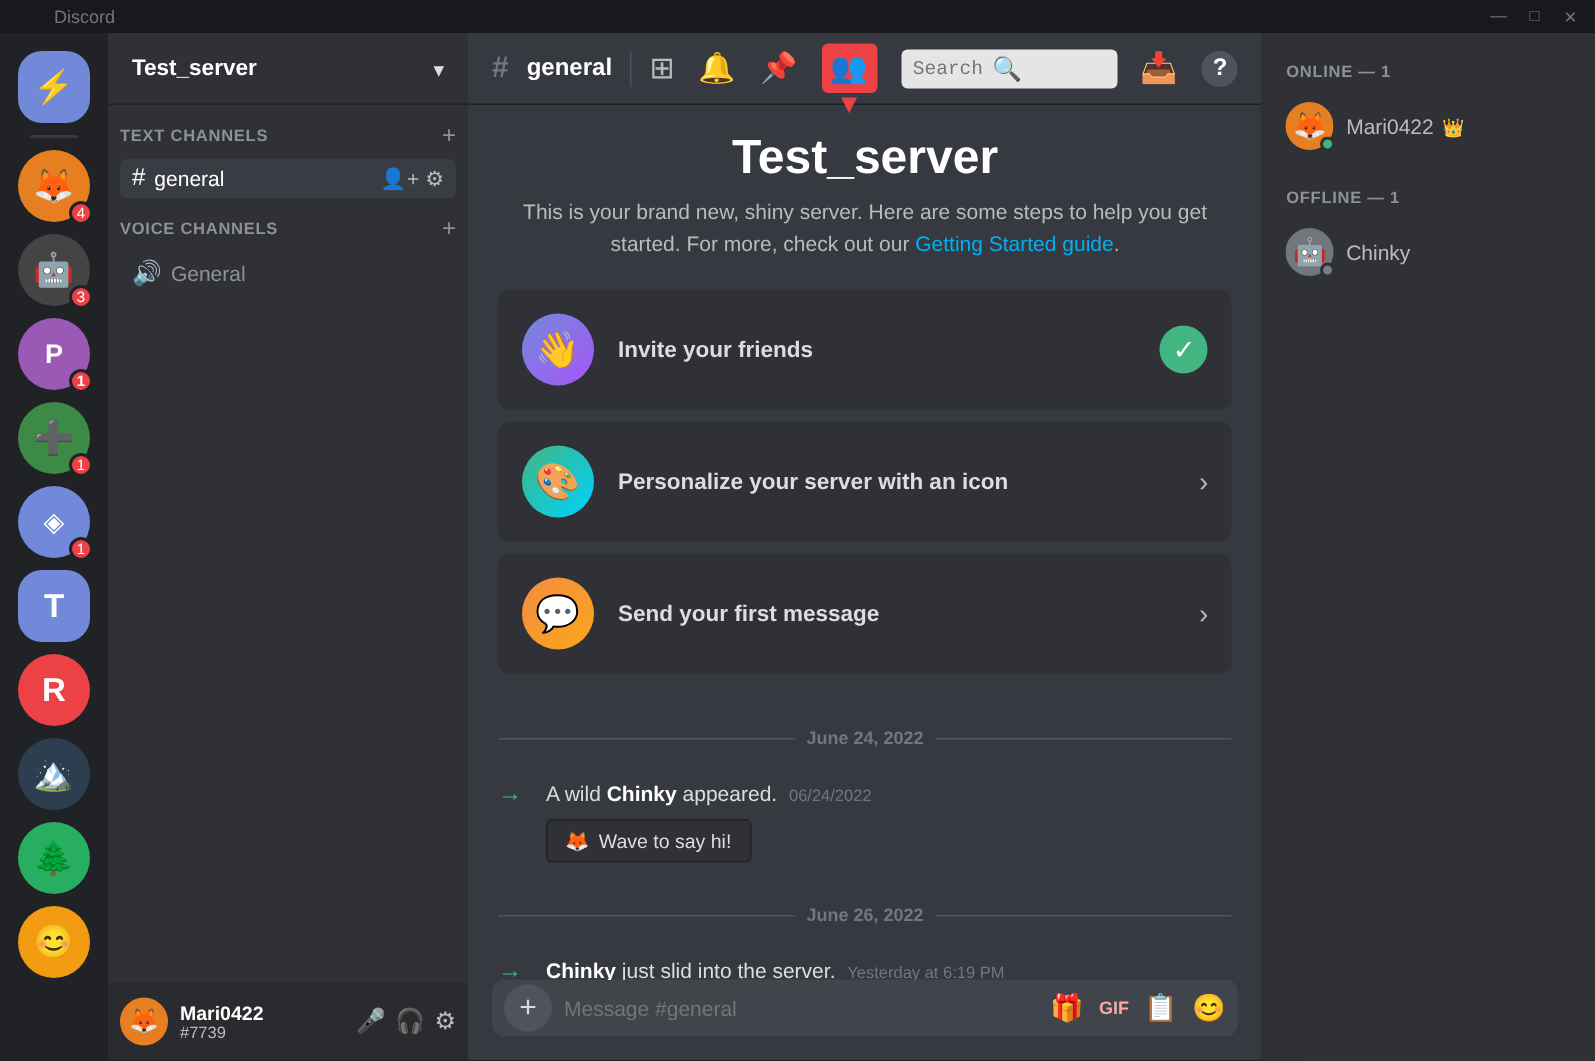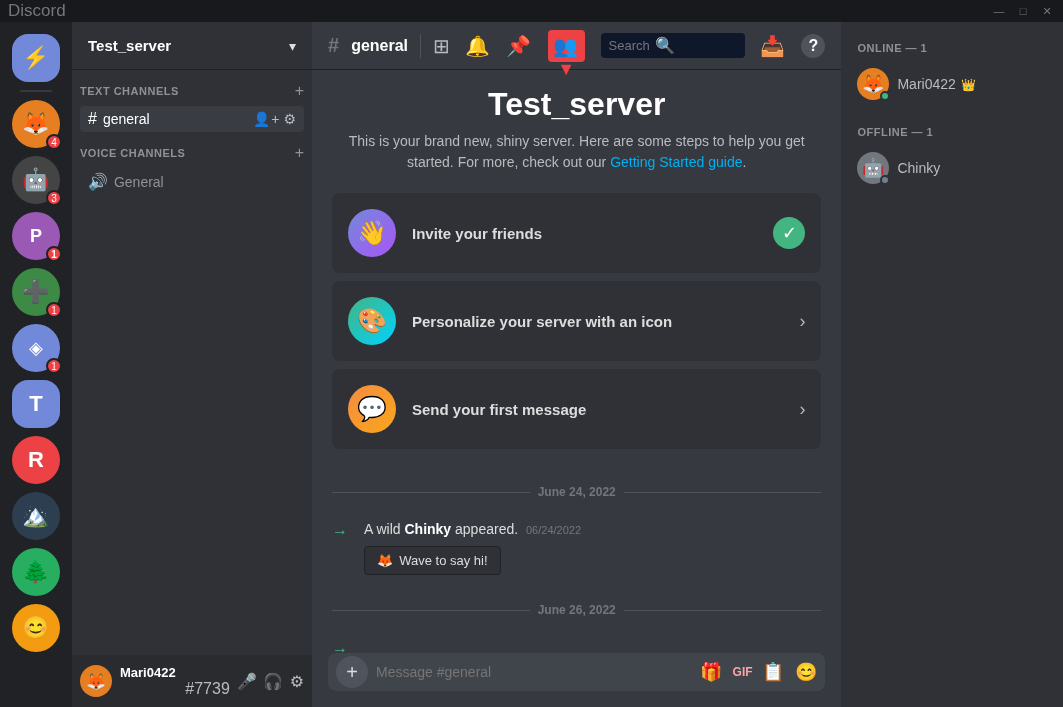--- a/index.html
+++ b/index.html
@@ -18,22 +18,23 @@
     .title-bar {
       height: 22px;
       background: #18191c;
       display: flex;
       align-items: center;
       justify-content: space-between;
       padding: 0 8px;
       flex-shrink: 0;
     }
     .title-bar-left {
-      font-size: 17px;
+      font-size: 12px;
       color: #72767d;
+      margin-left: 28px;
     }
     .title-bar-controls {
       display: flex;
       gap: 8px;
     }
     .title-bar-btn {
       font-size: 11px;
       color: #72767d;
       cursor: pointer;
       width: 16px;
@@ -190,21 +191,21 @@
       background: #7289da;
       display: flex;
       align-items: center;
       justify-content: center;
       font-size: 14px;
       color: white;
       flex-shrink: 0;
     }
     .user-info { flex: 1; }
     .user-name { font-size: 13px; font-weight: 600; color: #fff; }
-    .user-tag { font-size: 16px; color: #b9bbbe; text-align: right; }
+    .user-tag { font-size: 11px; color: #b9bbbe; }
     .user-controls { display: flex; gap: 6px; }
     .user-ctrl-btn { color: #b9bbbe; font-size: 16px; cursor: pointer; }
 
     
     .main-content {
       flex: 1;
       display: flex;
       flex-direction: column;
       background: #36393f;
     }
@@ -244,26 +245,27 @@
     .header-icon-btn.highlighted {
       background: #ed4245;
       border: 2px solid #ed4245;
       border-radius: 4px;
       padding: 2px 4px;
       color: white;
     }
     .search-bar {
       display: flex;
       align-items: center;
-      background: #0f172a;
+      background: #e5e5e5;
       border-radius: 4px;
       padding: 3px 8px;
       gap: 6px;
       width: 144px;
       cursor: text;
+      font-family: Liberation Mono, monospace;
     }
     .search-input-text {
       font-size: 13px;
       color: #72767d;
     }
 
     
     .messages-area {
       flex: 1;
       overflow-y: auto;
@@ -667,20 +669,27 @@
       </div>
 
       <div class="date-separator">
         <div class="date-line"></div>
         <span class="date-text">June 26, 2022</span>
         <div class="date-line"></div>
       </div>
 
       <div class="message-group">
         <span class="message-arrow">→</span>
+        <div class="message-content">
+          <span class="message-text">
+            <strong>Chinky</strong> just slid into the server. <span class="message-timestamp">Yesterday at 6:19 PM</span>
+          </span>
+          <br>
+          
+        </div>
       </div>
     </div>
 
     <div class="message-input-area">
       <div class="message-input-box">
         <div class="input-add-btn">+</div>
         <input class="input-field" type="text" readonly="" placeholder="Message #general" style="">
         <div class="input-actions">
           <span class="input-action-btn">🎁</span>
           <span class="input-action-btn" style="font-size:12px; font-weight:700; color:#fca5a5;">GIF</span>

